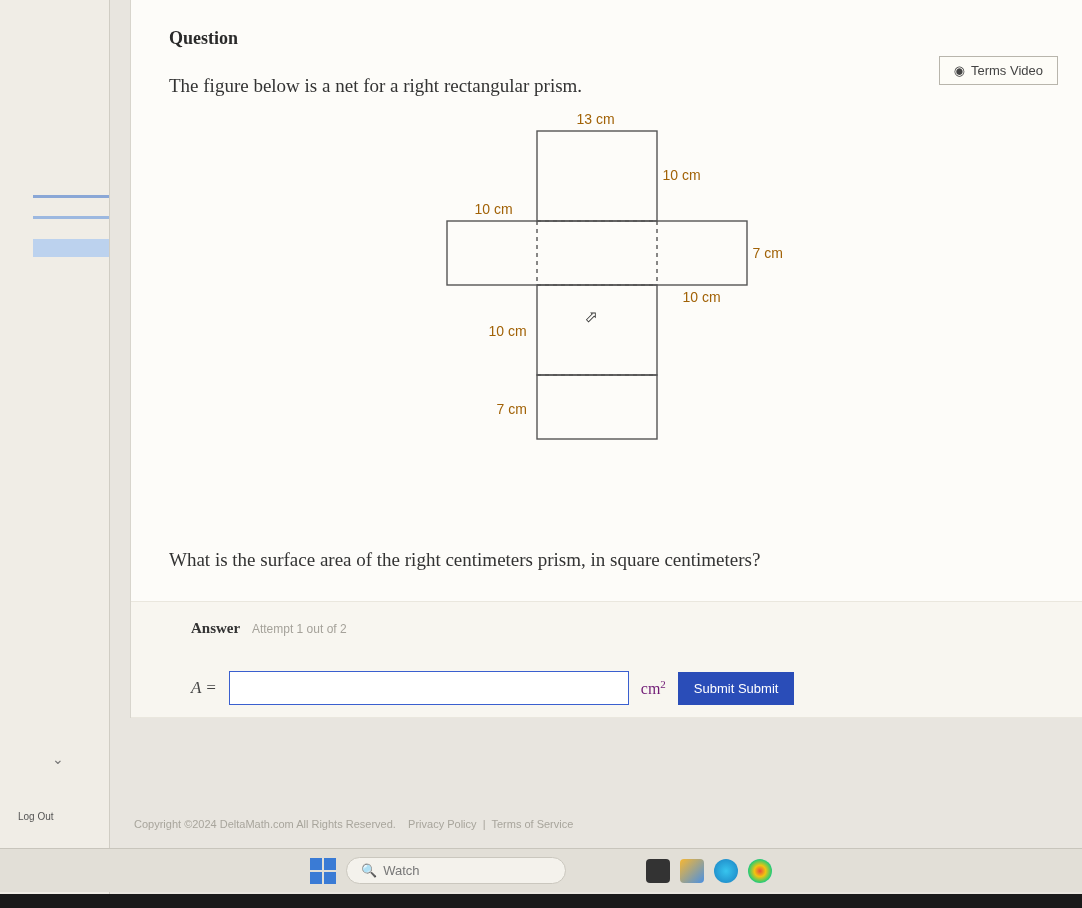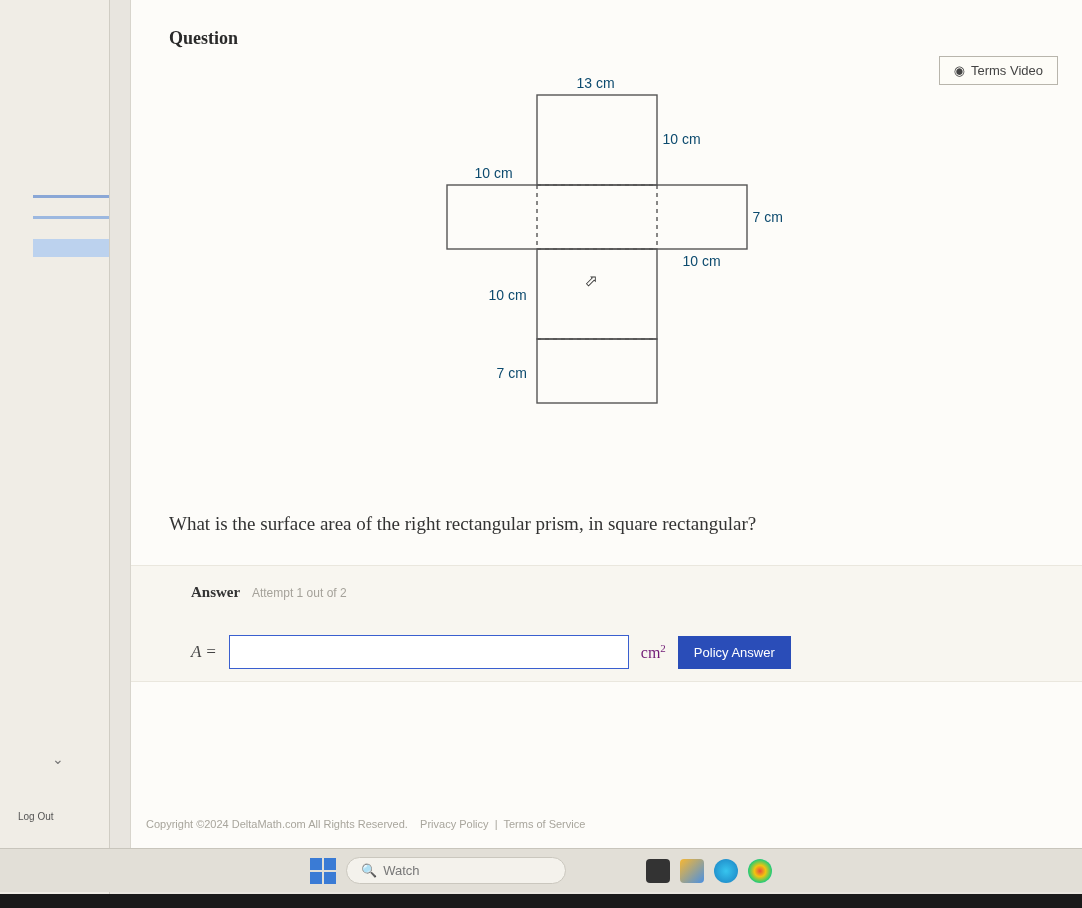--- a/index.html
+++ b/index.html
@@ -34,21 +34,21 @@
     cursor: pointer;
   }
   .chev {
     position: absolute;
     bottom: 140px; left: 52px;
     font-size: 14px; color: #777;
   }
   .main {
     position: absolute;
     left: 130px; top: 0; right: 0;
-    height: 848px;
+    height: 718px;
     background: #fdfcf9;
     border-left: 1px solid #d8d5cd;
     padding: 28px 38px 18px 38px;
   }
   .q-head {
     font-family: Georgia, serif;
     font-weight: bold;
     font-size: 18px;
     color: #2a2a2a;
     margin-bottom: 26px;
@@ -74,21 +74,21 @@
   .figure {
     position: relative;
     width: 540px; height: 420px;
     margin: 0 auto 18px auto;
   }
   .figure svg { position: absolute; top: 0; left: 0; }
   .flabel {
     position: absolute;
     font-family: Arial, sans-serif;
     font-size: 14px;
-    color: #0c4a6e;
+    color: #a16207;
   }
   .question2 {
     font-family: Georgia, serif;
     font-size: 19px;
     color: #333;
     margin: 10px 0 30px 0;
   }
   .answer-block {
     background: #f8f6f0;
     padding: 18px 22px 12px 22px;
@@ -129,21 +129,21 @@
     background: #2a4db8;
     color: #fff;
     border: none;
     padding: 9px 16px;
     font-family: Arial, sans-serif;
     font-size: 13px;
     cursor: pointer;
   }
   .footer {
     position: absolute;
-    bottom: 78px; left: 146px;
+    bottom: 78px; left: 134px;
     font-family: Arial, sans-serif;
     font-size: 11px;
     color: #a8a59c;
   }
   .footer a { color: #a8a59c; text-decoration: none; }
   .taskbar {
     position: absolute;
     bottom: 16px; left: 0; right: 0;
     height: 44px;
     background: #e2dfd7;
@@ -198,20 +198,21 @@
 </div>
 
 <div class="main">
   <div class="q-head">Question</div>
 
   <button class="watch">
     <span>◉</span>
     <span>Terms Video</span>
   </button>
 
+  <div class="prompt">The figure below is a net for a right rectangular prism.</div>
 
   <div class="figure">
     <svg width="540" height="420">
       <g stroke="#555" stroke-width="1.4" fill="none">
         <rect x="200" y="20" width="120" height="90"></rect>
         <rect x="110" y="110" width="300" height="64"></rect>
         <rect x="200" y="174" width="120" height="90"></rect>
         <rect x="200" y="264" width="120" height="64"></rect>
         <line x1="200" y1="110" x2="320" y2="110" stroke-dasharray="4,4"></line>
         <line x1="200" y1="174" x2="320" y2="174" stroke-dasharray="4,4"></line>
@@ -223,32 +224,32 @@
     <div class="flabel" style="left:240px;top:0px;">13 cm</div>
     <div class="flabel" style="left:326px;top:56px;">10 cm</div>
     <div class="flabel" style="left:138px;top:90px;">10 cm</div>
     <div class="flabel" style="left:416px;top:134px;">7 cm</div>
     <div class="flabel" style="left:346px;top:178px;">10 cm</div>
     <div class="flabel" style="left:152px;top:212px;">10 cm</div>
     <div class="flabel" style="left:160px;top:290px;">7 cm</div>
     <div class="cursor" style="left:248px;top:196px;">⬀</div>
   </div>
 
-  <div class="question2">What is the surface area of the right rectangular prism, in square rectangular?</div>
+  <div class="question2">What is the surface area of the right centimeters prism, in square centimeters?</div>
 
   <div class="answer-block">
     <div class="ans-head">
       <b>Answer</b>
       <span class="att">Attempt 1 out of 2</span>
     </div>
     <div class="ans-row">
       <span class="avar">A =</span>
       <input class="ainput" type="text" value="" style="">
       <span class="unit"><span>cm</span><sup>2</sup></span>
-      <button class="submit">Policy Answer</button>
+      <button class="submit">Submit Submit</button>
     </div>
   </div>
 </div>
 
 <div class="footer">
   <span>Copyright ©2024 DeltaMath.com All Rights Reserved.</span>
   &nbsp;&nbsp;
   <a href="#">Privacy Policy</a>
   &nbsp;|&nbsp;
   <a href="#">Terms of Service</a>

